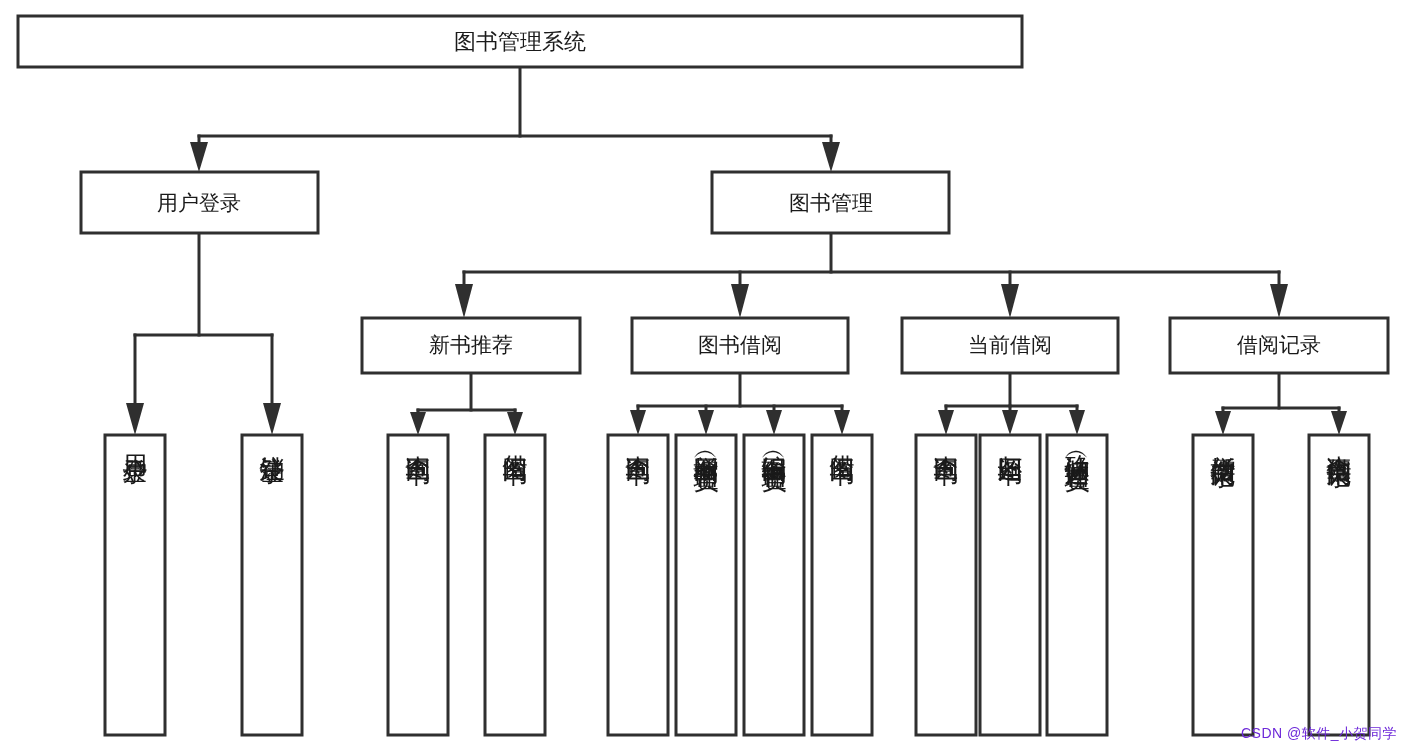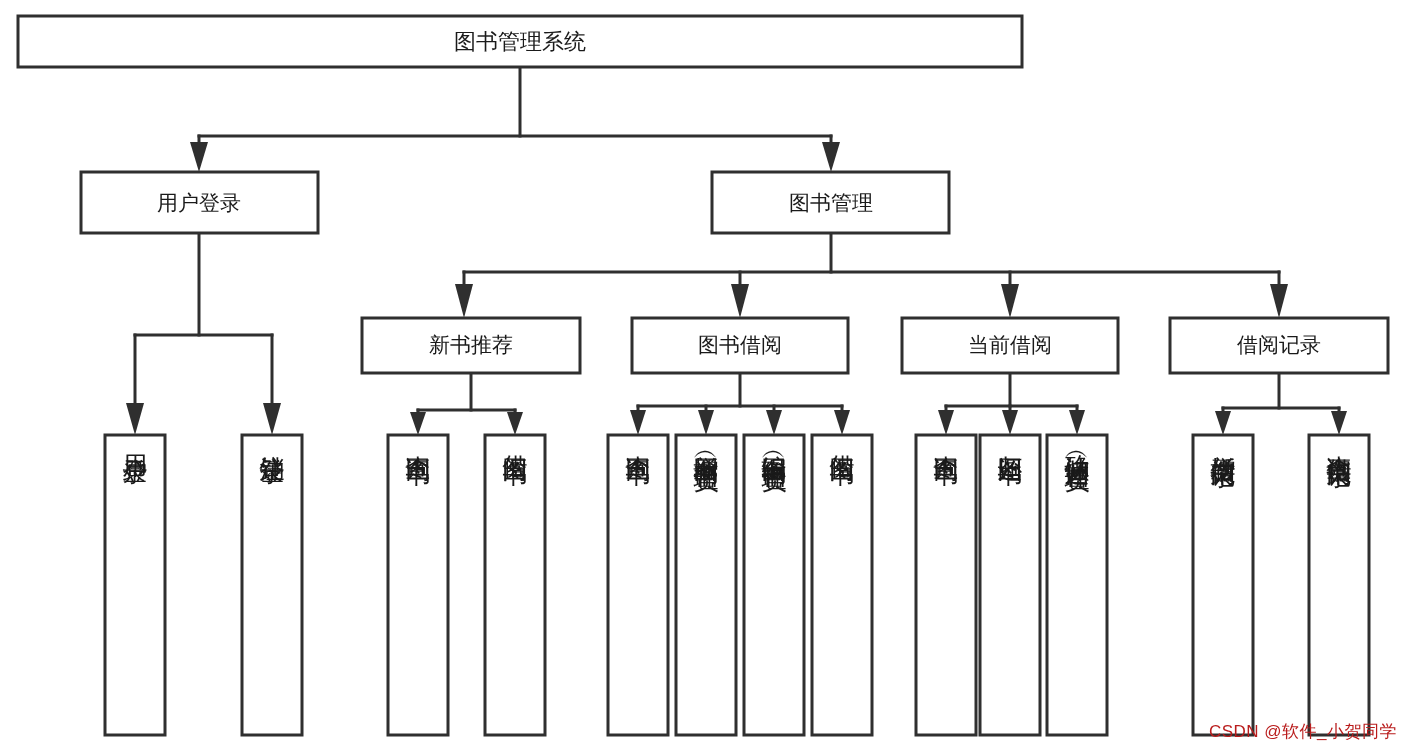--- a/index.html
+++ b/index.html
@@ -69,22 +69,22 @@
     pointer-events: none;
     display: flex;
     align-items: center;
     justify-content: flex-start;
   }
   #watermark {
     position: absolute;
     right: 8px;
     bottom: 4px;
     font-family: "Liberation Sans", "DejaVu Sans", sans-serif;
-    font-size: 17px;
-    color: #b91c1c;
+    font-size: 14px;
+    color: #6d28d9;
     letter-spacing: 0.5px;
     white-space: nowrap;
   }
 </style>
 </head>
 <body>
 
 <div id="diagram-root">
 
   <svg id="flow" viewBox="0 0 1405 747">

